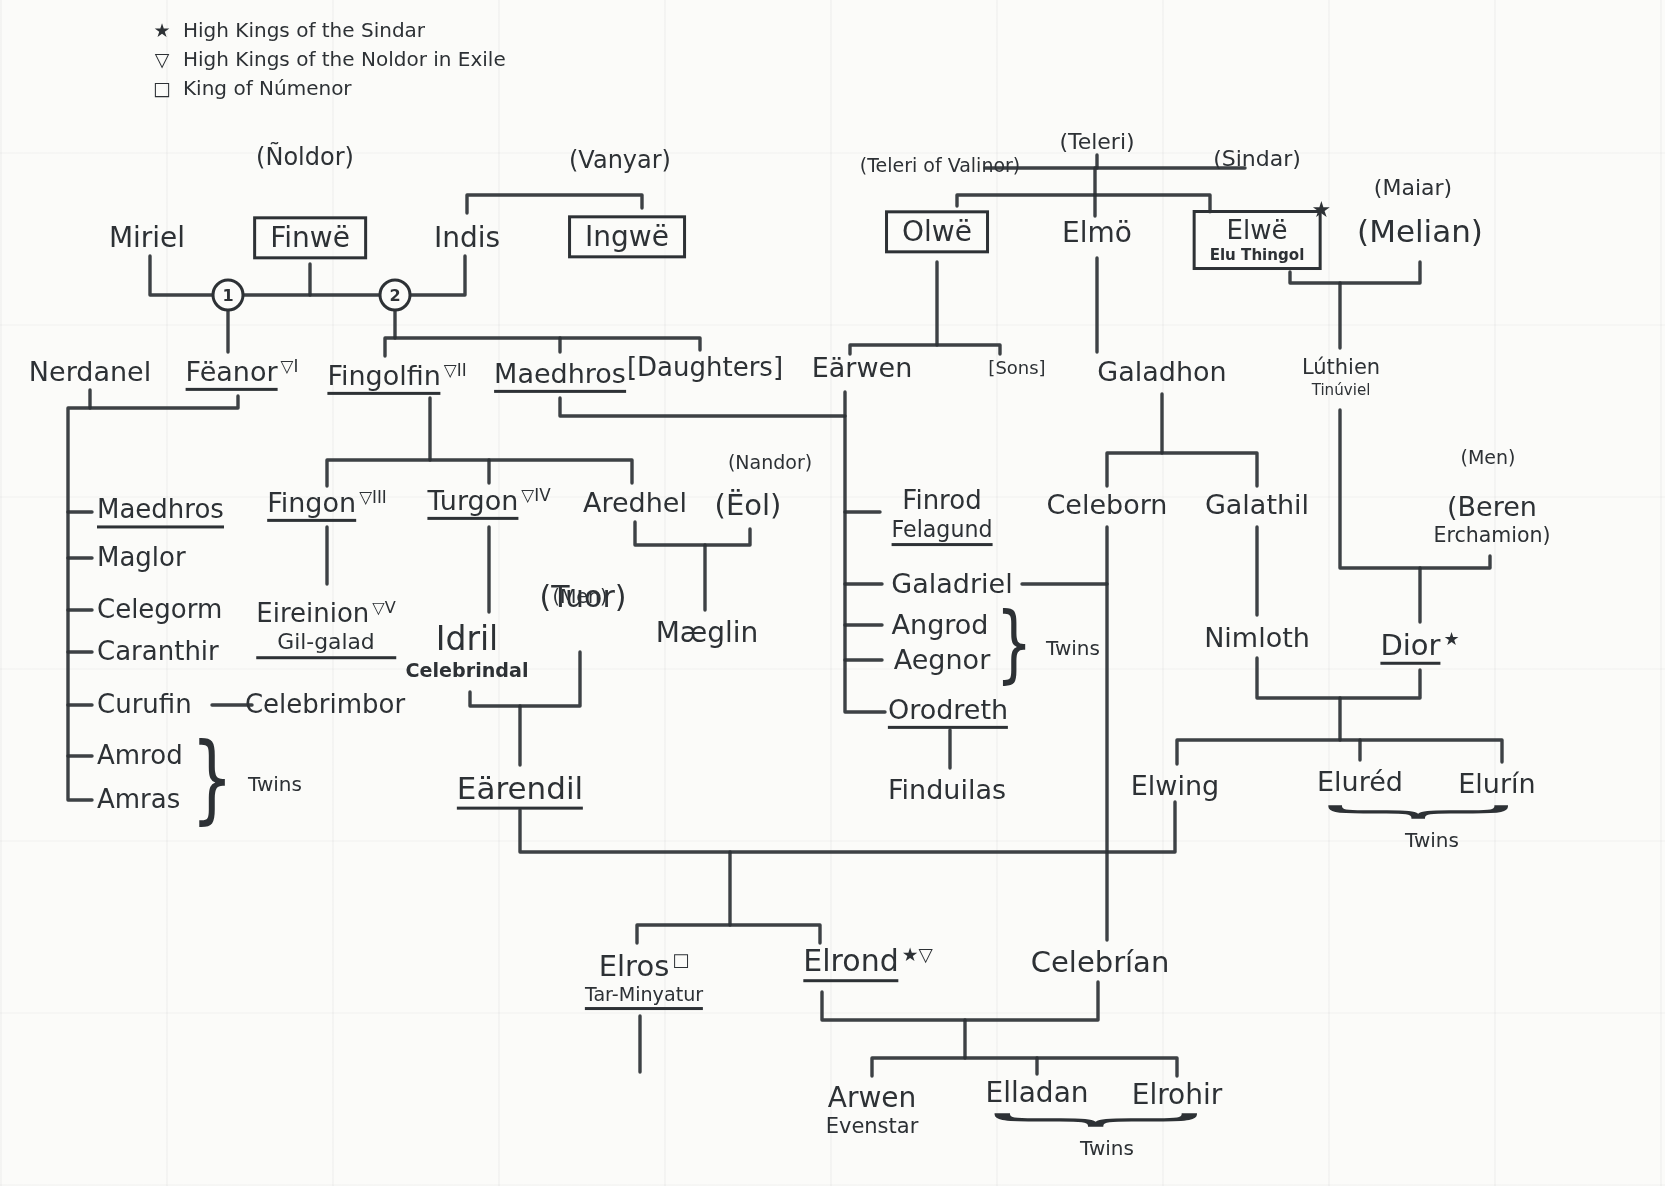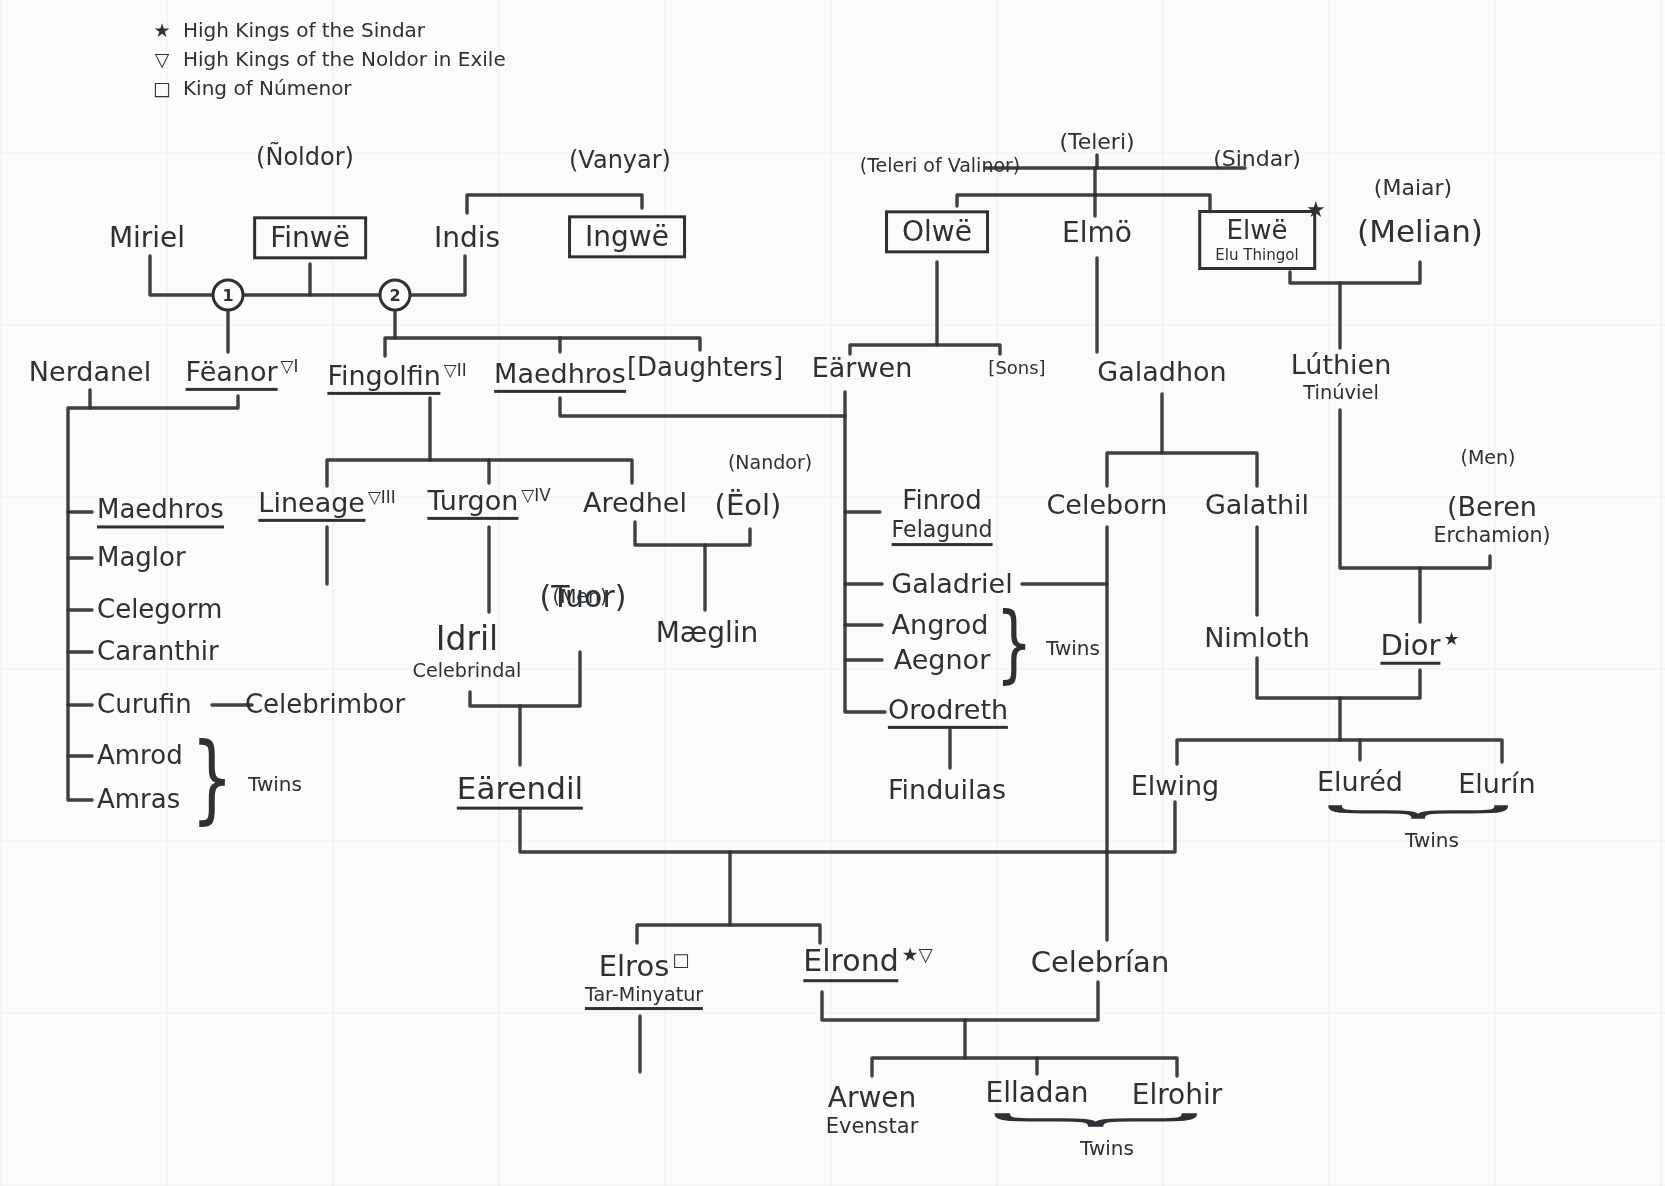--- a/index.html
+++ b/index.html
@@ -12,21 +12,21 @@
       repeating-linear-gradient(0deg, rgba(110,110,118,.035) 0 2px, transparent 2px 172px),
       #fbfbf9;
   }
   svg.wires{position:absolute;left:0;top:0;}
   svg.wires path{fill:none;stroke:#2d3135;stroke-width:3.4;stroke-linecap:round;stroke-linejoin:round;opacity:.92;}
   .node{position:absolute;transform:translate(-50%,-50%);text-align:center;white-space:nowrap;line-height:1.12;}
   .la{transform:translate(0,-50%);text-align:left;}
   .nm{display:inline-block;}
   .ul{border-bottom:3px solid currentColor;padding-bottom:1px;}
   .sub{display:block;font-size:0.72em;margin-top:2px;}
-  .sub-sm{font-size:0.58em;}
+  .sub-sm{font-size:0.58em;font-weight:bold;}
   .boxed{border:3.5px solid #2d3135;padding:3px 14px;background:rgba(251,251,249,.55);}
   .mk{display:inline-block;font-size:0.62em;position:relative;top:-0.55em;margin-left:3px;}
   .mk.corner{position:absolute;top:-15px;right:-13px;font-size:22px;margin:0;}
   .kindred{font-style:normal;}
   .mnum{
     position:absolute;transform:translate(-50%,-50%);
     width:27px;height:27px;border:3px solid #2d3135;border-radius:50%;
     background:#fbfbf9;font-size:16px;font-weight:bold;line-height:27px;text-align:center;
   }
   .brace{position:absolute;transform:translate(-50%,-50%) scale(.72,1.05);}
@@ -147,37 +147,38 @@
   <div class="mnum" style="left:395px;top:295px">2</div>
 
   <div class="node" style="left:90px;top:372px;font-size:27px"><span class="nm">Nerdanel</span></div>
   <div class="node" style="left:242px;top:374px;font-size:27px"><span class="nm ul">Fëanor</span><span class="mk">▽I</span></div>
   <div class="node" style="left:397px;top:378px;font-size:27px"><span class="nm ul">Fingolfin</span><span class="mk">▽II</span></div>
   <div class="node" style="left:560px;top:376px;font-size:27px"><span class="nm ul">Maedhros</span></div>
   <div class="node" style="left:705px;top:368px;font-size:26px"><span class="nm">[Daughters]</span></div>
   <div class="node" style="left:862px;top:368px;font-size:27px"><span class="nm">Eärwen</span></div>
   <div class="node" style="left:1017px;top:368px;font-size:18px"><span class="nm">[Sons]</span></div>
   <div class="node" style="left:1162px;top:372px;font-size:27px"><span class="nm">Galadhon</span></div>
-  <div class="node" style="left:1341px;top:377px;font-size:27px"><span class="nm">Lúthien</span><span class="sub">Tinúviel</span></div>
+  <div class="node" style="left:1341px;top:377px;font-size:21px"><span class="nm">Lúthien</span><span class="sub">Tinúviel</span></div>
 
   <div class="node la" style="left:97px;top:512px;font-size:26px"><span class="nm ul">Maedhros</span></div>
   <div class="node la" style="left:97px;top:558px;font-size:26px"><span class="nm">Maglor</span></div>
   <div class="node la" style="left:97px;top:610px;font-size:26px"><span class="nm">Celegorm</span></div>
   <div class="node la" style="left:97px;top:652px;font-size:26px"><span class="nm">Caranthir</span></div>
   <div class="node la" style="left:97px;top:705px;font-size:26px"><span class="nm">Curufin</span></div>
   <div class="node" style="left:325px;top:705px;font-size:26px"><span class="nm">Celebrimbor</span></div>
   <div class="node la" style="left:97px;top:756px;font-size:26px"><span class="nm">Amrod</span></div>
   <div class="node la" style="left:97px;top:800px;font-size:26px"><span class="nm">Amras</span></div>
   <div class="brace" style="left:212px;top:778px;font-size:92px"><span>}</span></div>
   <div class="node la" style="left:248px;top:784px;font-size:20px"><span>Twins</span></div>
 
-  <div class="node" style="left:327px;top:505px;font-size:27px"><span class="nm ul">Lineage</span><span class="mk">▽III</span></div>
+  <div class="node" style="left:327px;top:505px;font-size:27px"><span class="nm ul">Fingon</span><span class="mk">▽III</span></div>
   <div class="node" style="left:489px;top:503px;font-size:27px"><span class="nm ul">Turgon</span><span class="mk">▽IV</span></div>
   <div class="node" style="left:635px;top:503px;font-size:27px"><span class="nm">Aredhel</span></div>
   <div class="node" style="left:748px;top:505px;font-size:29px"><span class="nm">(Ëol)</span></div>
+  <div class="node" style="left:326px;top:629px;font-size:26px"><span class="nm">Eireinion</span><span class="mk">▽V</span><span class="sub ul" style="font-size:0.84em">Gil-galad</span></div>
   <div class="node" style="left:467px;top:651px;font-size:33px"><span class="nm">Idril</span><span class="sub sub-sm">Celebrindal</span></div>
   <div class="node" style="left:583px;top:597px;font-size:30px"><span class="nm">(Tuor)</span></div>
   <div class="node" style="left:707px;top:633px;font-size:28px"><span class="nm">Mæglin</span></div>
   <div class="node" style="left:942px;top:516px;font-size:26px"><span class="nm">Finrod</span><span class="sub ul" style="font-size:0.85em">Felagund</span></div>
   <div class="node" style="left:1107px;top:505px;font-size:27px"><span class="nm">Celeborn</span></div>
   <div class="node" style="left:1257px;top:505px;font-size:27px"><span class="nm">Galathil</span></div>
   <div class="node" style="left:1492px;top:520px;font-size:27px"><span class="nm">(Beren</span><span class="sub" style="font-size:0.76em">Erchamion)</span></div>
   <div class="node" style="left:952px;top:584px;font-size:27px"><span class="nm">Galadriel</span></div>
   <div class="node" style="left:940px;top:625px;font-size:27px"><span class="nm">Angrod</span></div>
   <div class="node" style="left:942px;top:660px;font-size:27px"><span class="nm">Aegnor</span></div>

